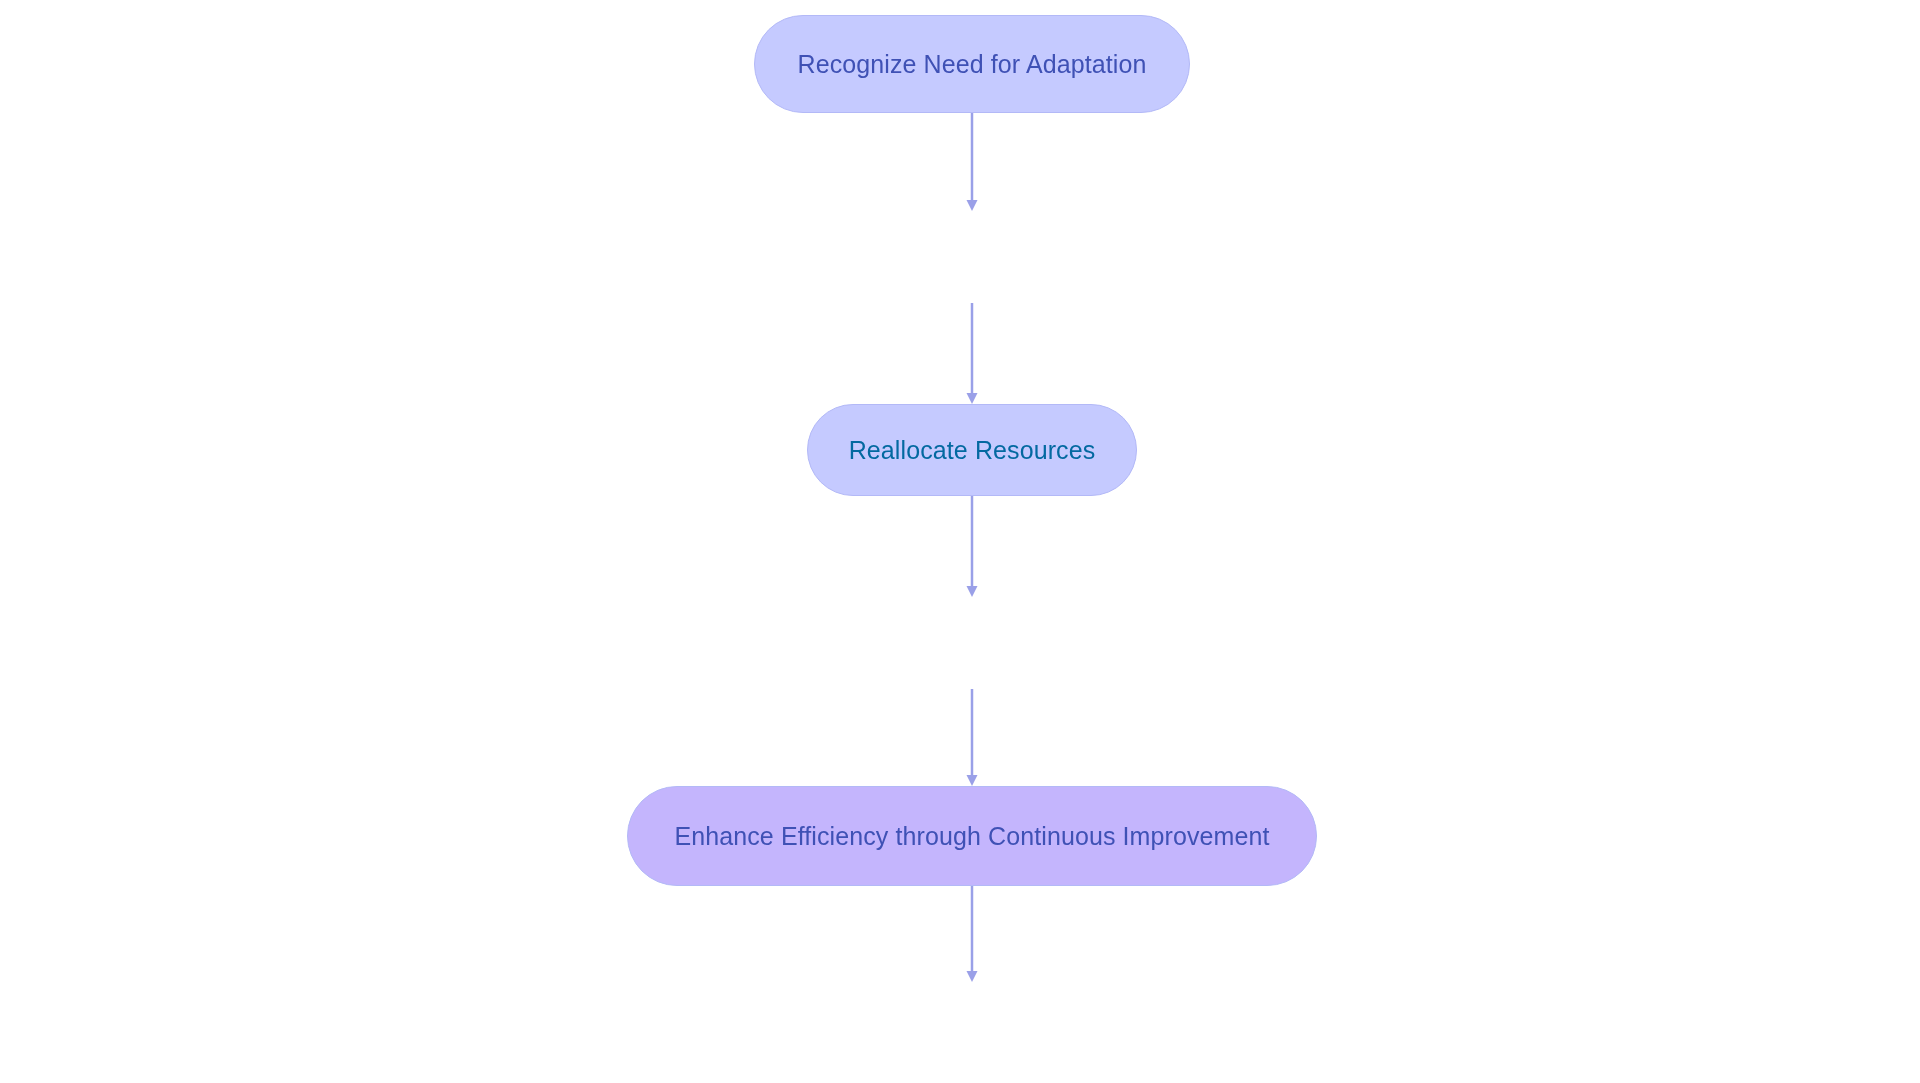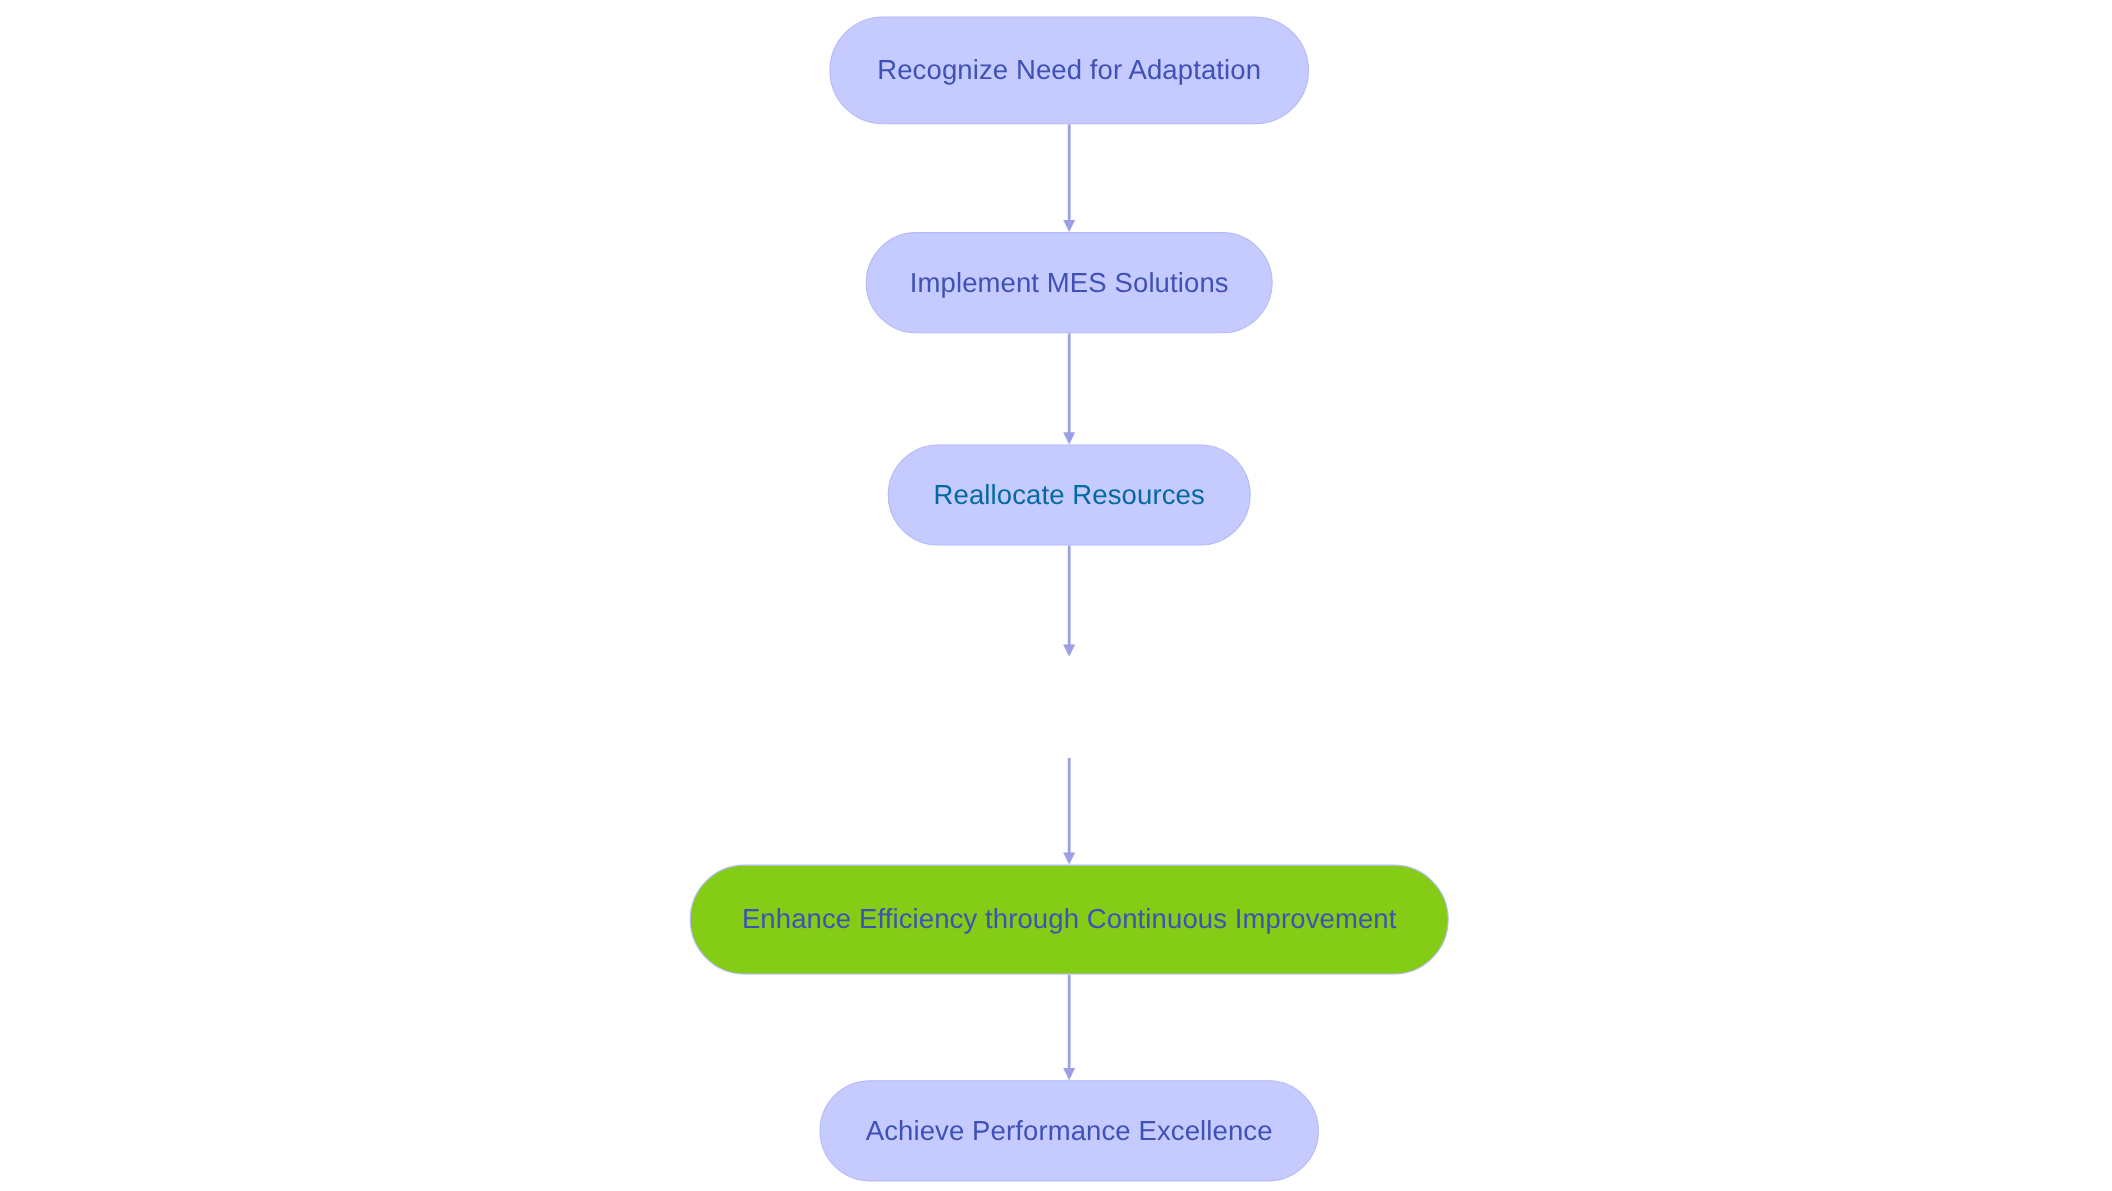--- a/index.html
+++ b/index.html
@@ -72,17 +72,15 @@
         <polygon points="10,97 4.5,86 15.5,86" fill="#9aa0e8"></polygon>
       </svg>
     </div>
     <div class="connector" style="left: 972px; top: 886px; width: 20px; height: 96px;">
       <svg width="20" height="96" viewBox="0 0 20 96">
         <line x1="10" y1="0" x2="10" y2="87" stroke="#9aa0e8" stroke-width="2.5"></line>
         <polygon points="10,96 4.5,85 15.5,85" fill="#9aa0e8"></polygon>
       </svg>
     </div>
     <div class="node" style="left: 972px; top: 15px; width: 436px; height: 98px; background: rgb(197, 202, 255); color: rgb(63, 81, 181);">Recognize Need for Adaptation</div>
-    <div class="node" style="left: 972px; top: 211px; width: 370px; height: 92px; background: rgb(197, 202, 255); color: rgb(63, 81, 181);">Implement MES Solutions</div>
     <div class="node" style="left: 972px; top: 404px; width: 330px; height: 92px; background: rgb(197, 202, 255); color: #0369a1;">Reallocate Resources</div>
-    <div class="node" style="left: 972px; top: 786px; width: 690px; height: 100px; background: #84cc16; color: rgb(63, 81, 181);">Enhance Efficiency through Continuous Improvement</div>
-    <div class="node" style="left: 972px; top: 982px; width: 454px; height: 92px; background: rgb(197, 202, 255); color: rgb(63, 81, 181);">Achieve Performance Excellence</div>
+    <div class="node" style="left: 972px; top: 786px; width: 690px; height: 100px; background: #c4b5fd; color: rgb(63, 81, 181);">Enhance Efficiency through Continuous Improvement</div>
   </div>
 
 </body></html>

